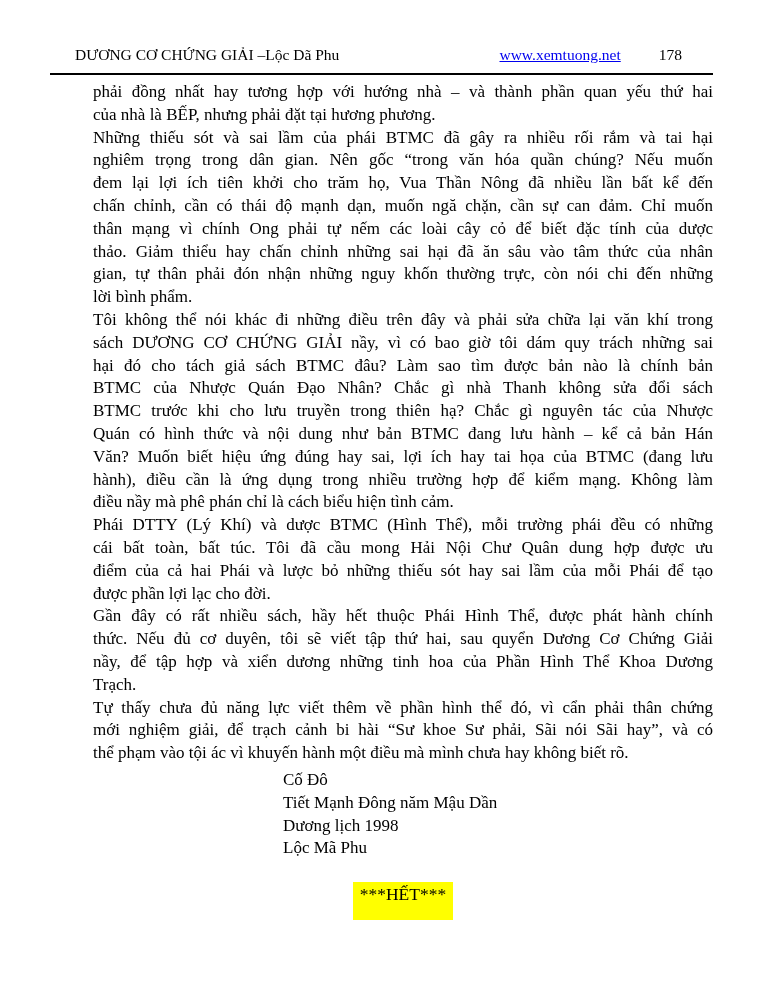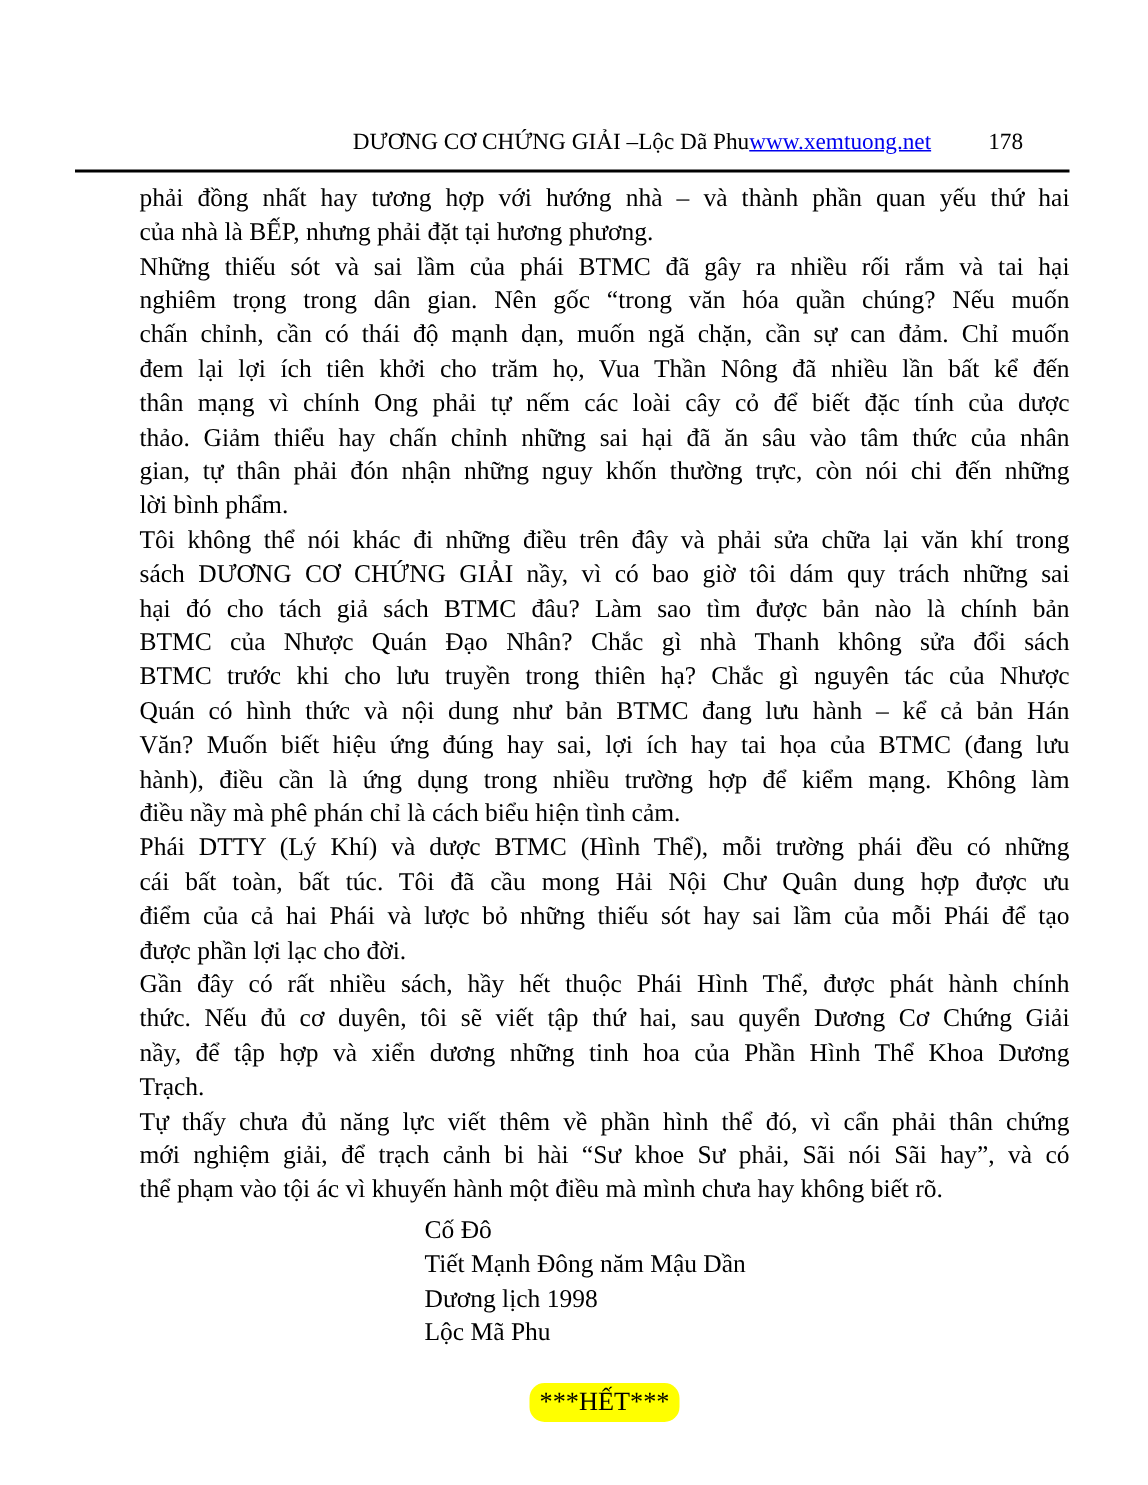--- a/index.html
+++ b/index.html
@@ -15,28 +15,26 @@
     width: 765px; height: 990px;
     background: #ffffff;
   }
   
   .header {
     display: flex;
     align-items: baseline;
     padding: 46px 83px 0 75px;
     font-size: 15.5px;
     white-space: nowrap;
-    text-align: right;
   }
   .header .title { flex: 1 1 auto; }
   .header .link {
     color: #0000ee;
     text-decoration: underline;
     cursor: pointer;
-    margin-top: 40px;
   }
   .header .pagenum { margin-left: 38px; }
   .rule {
     margin: 9px 52px 0 50px;
     height: 0;
     border: none;
     border-top: 2px solid #000000;
   }
   
   .bodytext {
@@ -65,44 +63,43 @@
   
   .footer {
     margin: 22px 52px 0 93px;
     width: 620px;
     text-align: center;
   }
   .end-marker {
     display: inline-block;
     background: #ffff00;
     font-size: 17.5px;
-    padding: 2px 7px 3px 7px;
-    border-radius: 10px;
+    padding: 2px 7px 15px 7px;
   }
 </style>
 </head>
 <body>
 
 <div class="page">
 
   <div class="header">
     <span class="title">DƯƠNG CƠ CHỨNG GIẢI –Lộc Dã Phu</span>
     <span class="link">www.xemtuong.net</span>
     <span class="pagenum">178</span>
   </div>
 
   <hr class="rule">
 
   <div class="bodytext">
       <div class="line">phải đồng nhất hay tương hợp với hướng nhà – và thành phần quan yếu thứ hai</div>
       <div class="line last">của nhà là BẾP, nhưng phải đặt tại hương phương.</div>
       <div class="line">Những thiếu sót và sai lầm của phái BTMC đã gây ra nhiều rối rắm và tai hại</div>
       <div class="line">nghiêm trọng trong dân gian. Nên gốc “trong văn hóa quần chúng? Nếu muốn</div>
+      <div class="line">đem lại lợi ích tiên khởi cho trăm họ, Vua Thần Nông đã nhiều lần bất kể đến</div>
       <div class="line">chấn chỉnh, cần có thái độ mạnh dạn, muốn ngă chặn, cần sự can đảm. Chỉ muốn</div>
-      <div class="line">đem lại lợi ích tiên khởi cho trăm họ, Vua Thần Nông đã nhiều lần bất kể đến</div>
       <div class="line">thân mạng vì chính Ong phải tự nếm các loài cây cỏ để biết đặc tính của dược</div>
       <div class="line">thảo. Giảm thiểu hay chấn chỉnh những sai  hại đã ăn sâu vào tâm thức của nhân</div>
       <div class="line">gian, tự thân phải đón nhận những nguy khốn thường trực, còn nói chi đến những</div>
       <div class="line last">lời bình phẩm.</div>
       <div class="line">Tôi không thể nói khác đi những điều trên đây và phải sửa chữa lại văn khí trong</div>
       <div class="line">sách DƯƠNG CƠ CHỨNG GIẢI nầy, vì có bao giờ tôi dám quy trách những sai</div>
       <div class="line">hại đó cho tách giả sách BTMC đâu? Làm sao tìm được bản nào là chính bản</div>
       <div class="line">BTMC của Nhược Quán Đạo Nhân? Chắc gì nhà Thanh không sửa đổi sách</div>
       <div class="line">BTMC trước khi cho lưu truyền trong thiên hạ? Chắc gì nguyên tác của Nhược</div>
       <div class="line">Quán có hình thức và nội dung như bản BTMC đang lưu hành – kể cả bản Hán</div>

